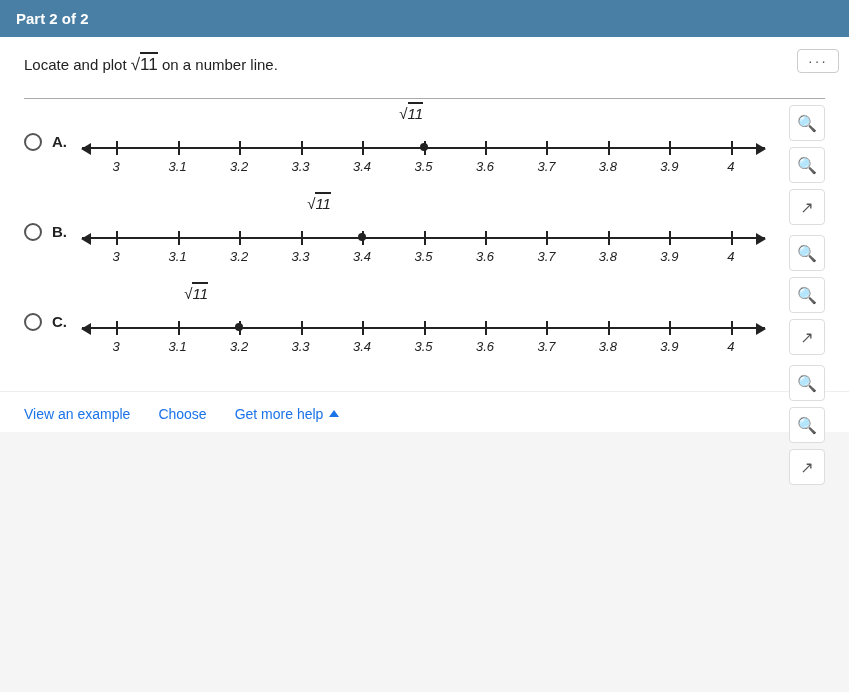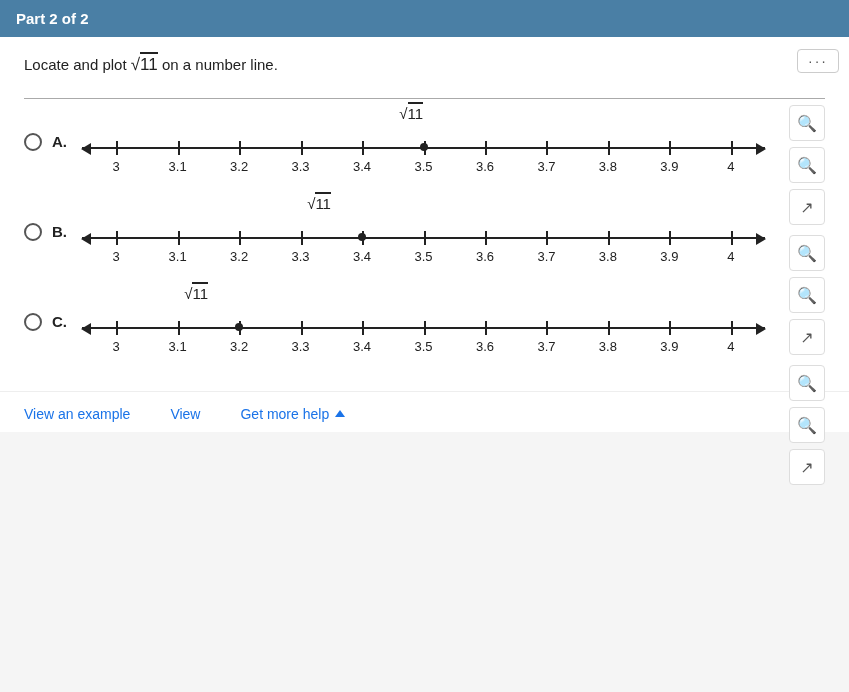--- a/index.html
+++ b/index.html
@@ -78,20 +78,21 @@
       margin-right: 12px;
       margin-top: 28px;
       width: 18px;
       flex-shrink: 0;
     }
 
     .number-line-wrap {
       flex: 1;
       position: relative;
       padding-top: 6px;
+      font-style: italic;
     }
 
     .sqrt-label-above {
       font-size: 15px;
       color: #222;
       position: absolute;
       top: 0;
     }
 
     
@@ -183,21 +184,21 @@
       border-radius: 4px;
       padding: 3px 10px;
       font-size: 14px;
       cursor: pointer;
       letter-spacing: 2px;
       color: #555;
     }
 
     .footer-links {
       display: flex;
-      gap: 40px;
+      gap: 28px;
       padding: 14px 24px 10px 24px;
       background: white;
       border-top: 1px solid #eee;
     }
 
     .footer-link {
       font-size: 14px;
       color: #1a73e8;
       cursor: pointer;
       text-decoration: none;
@@ -378,19 +379,19 @@
 
   </div>
 
 </div>
 
 <div class="footer-links">
   <a class="footer-link" href="#">
     <span>View an example</span>
   </a>
   <a class="footer-link" href="#">
-    <span>View</span>
+    <span>Choose</span>
   </a>
   <a class="footer-link" href="#">
     <span>Get more help</span>
     <span class="chevron-up"></span>
   </a>
 </div>
 
 </body></html>

